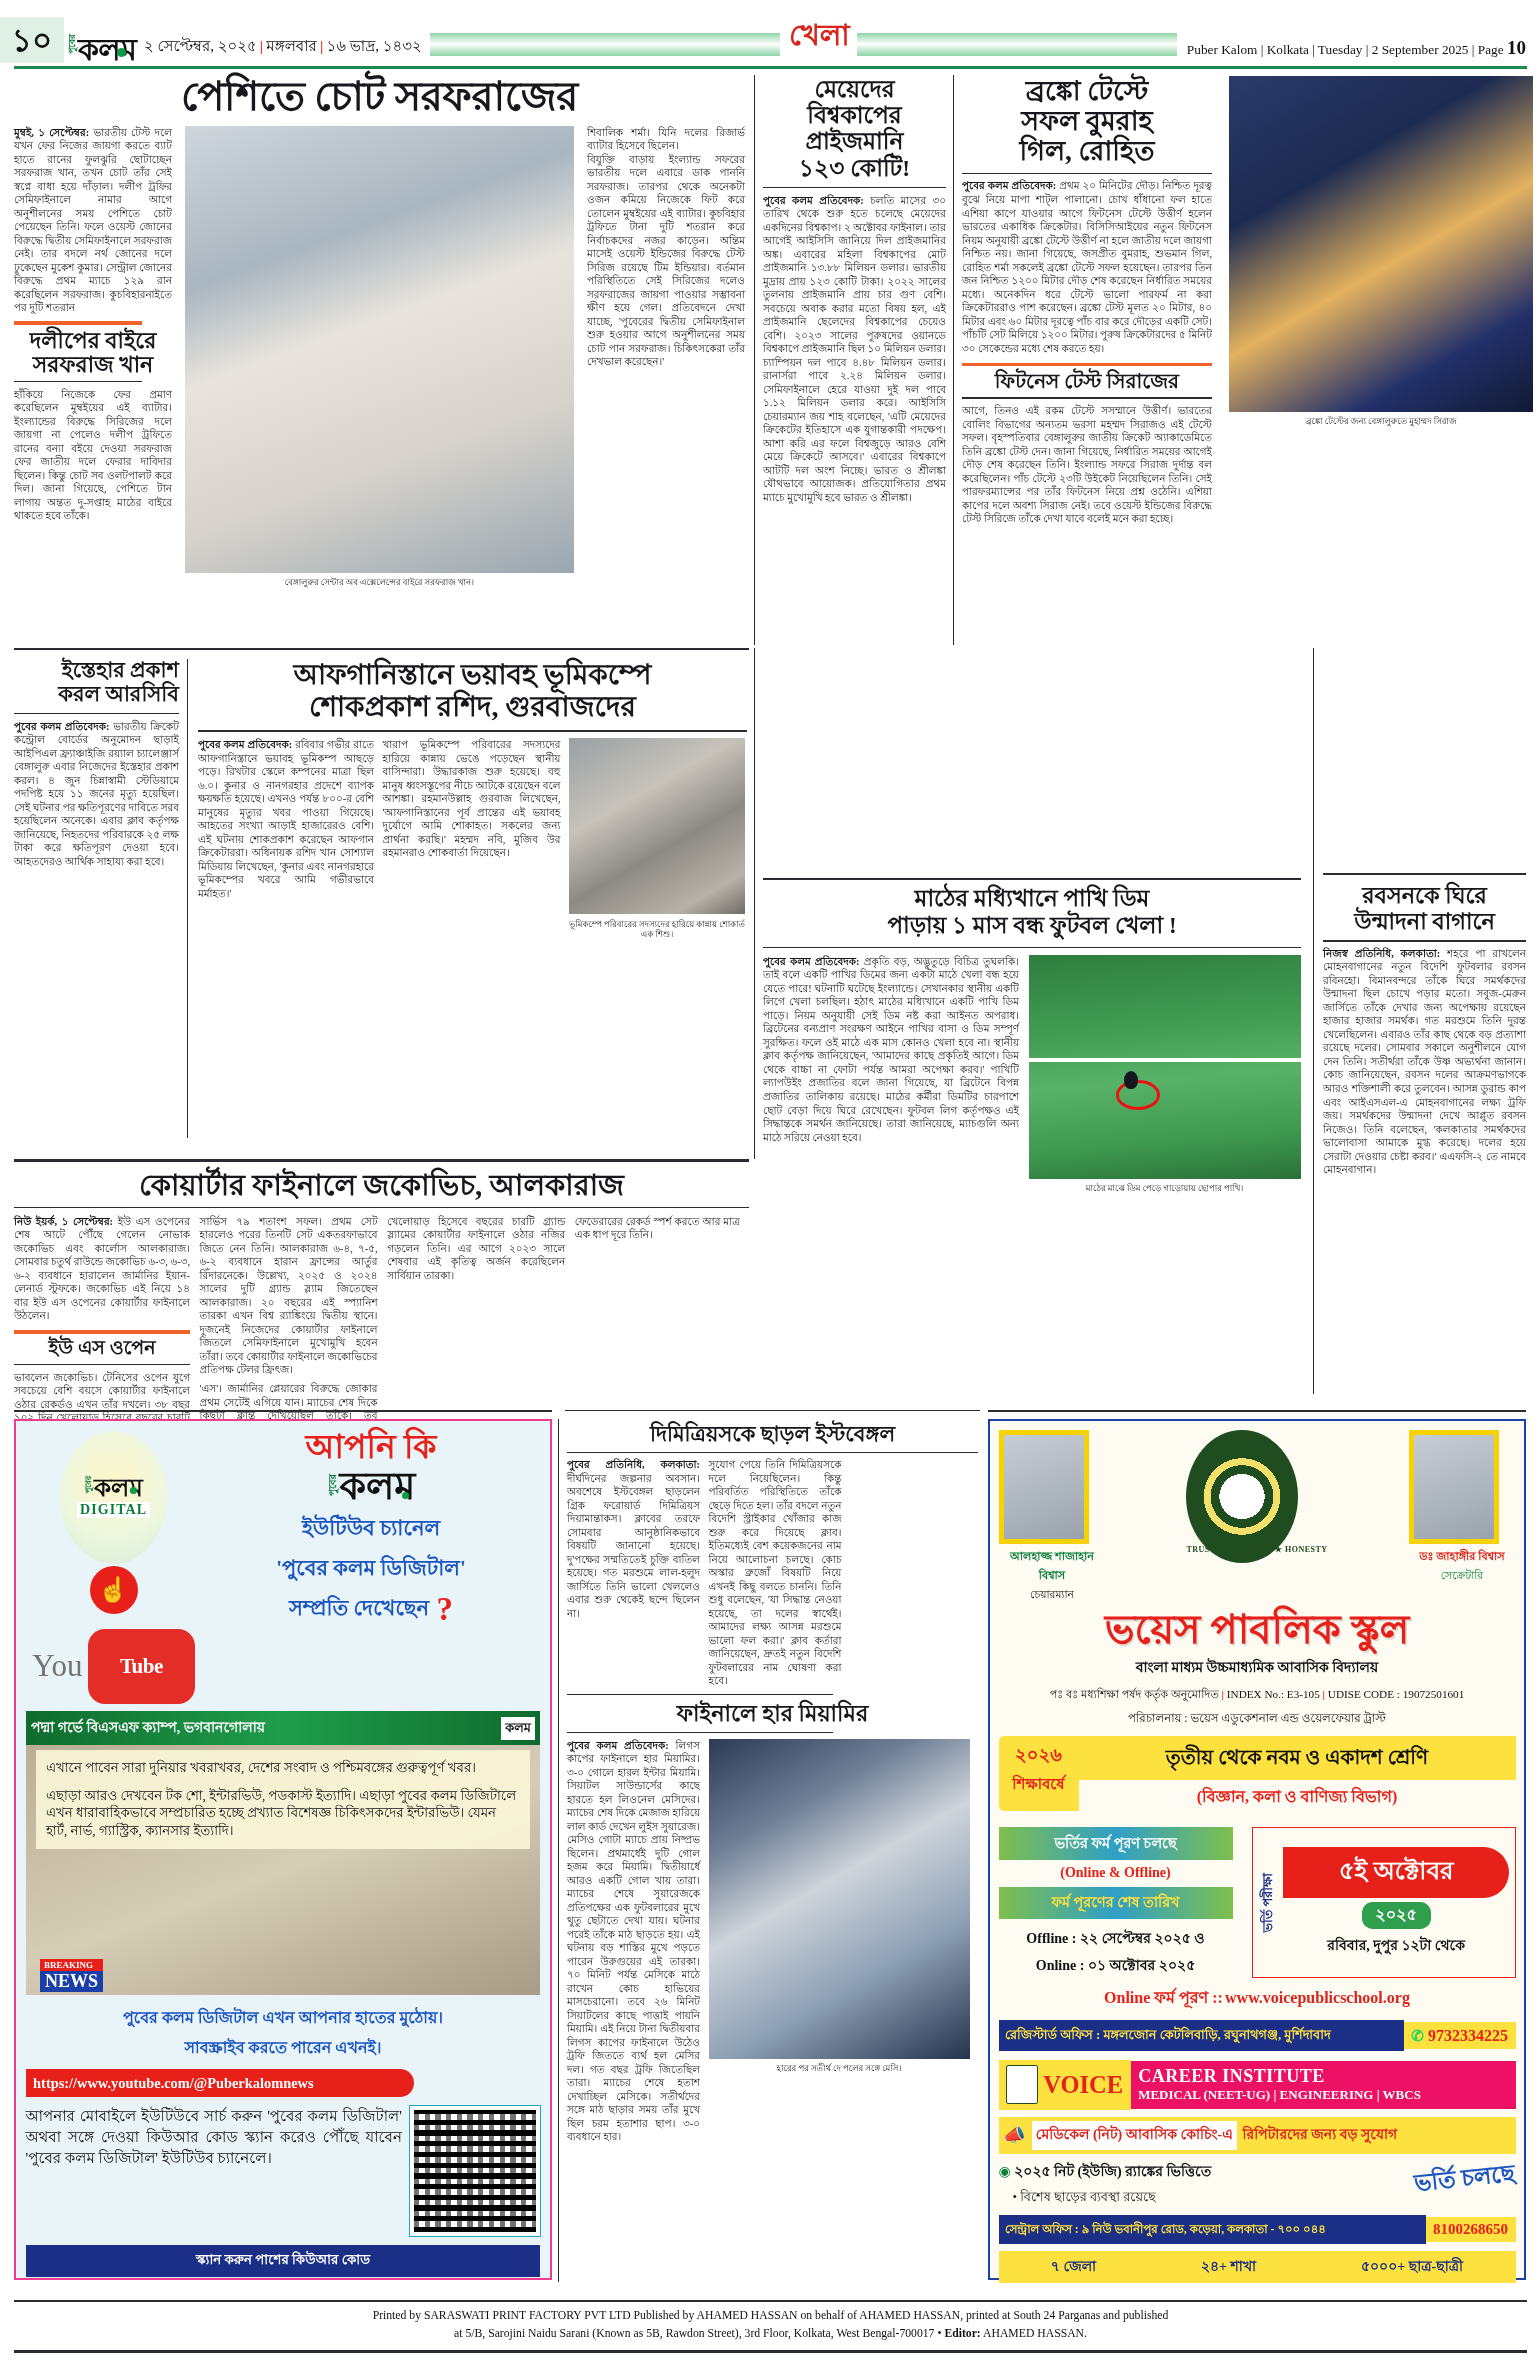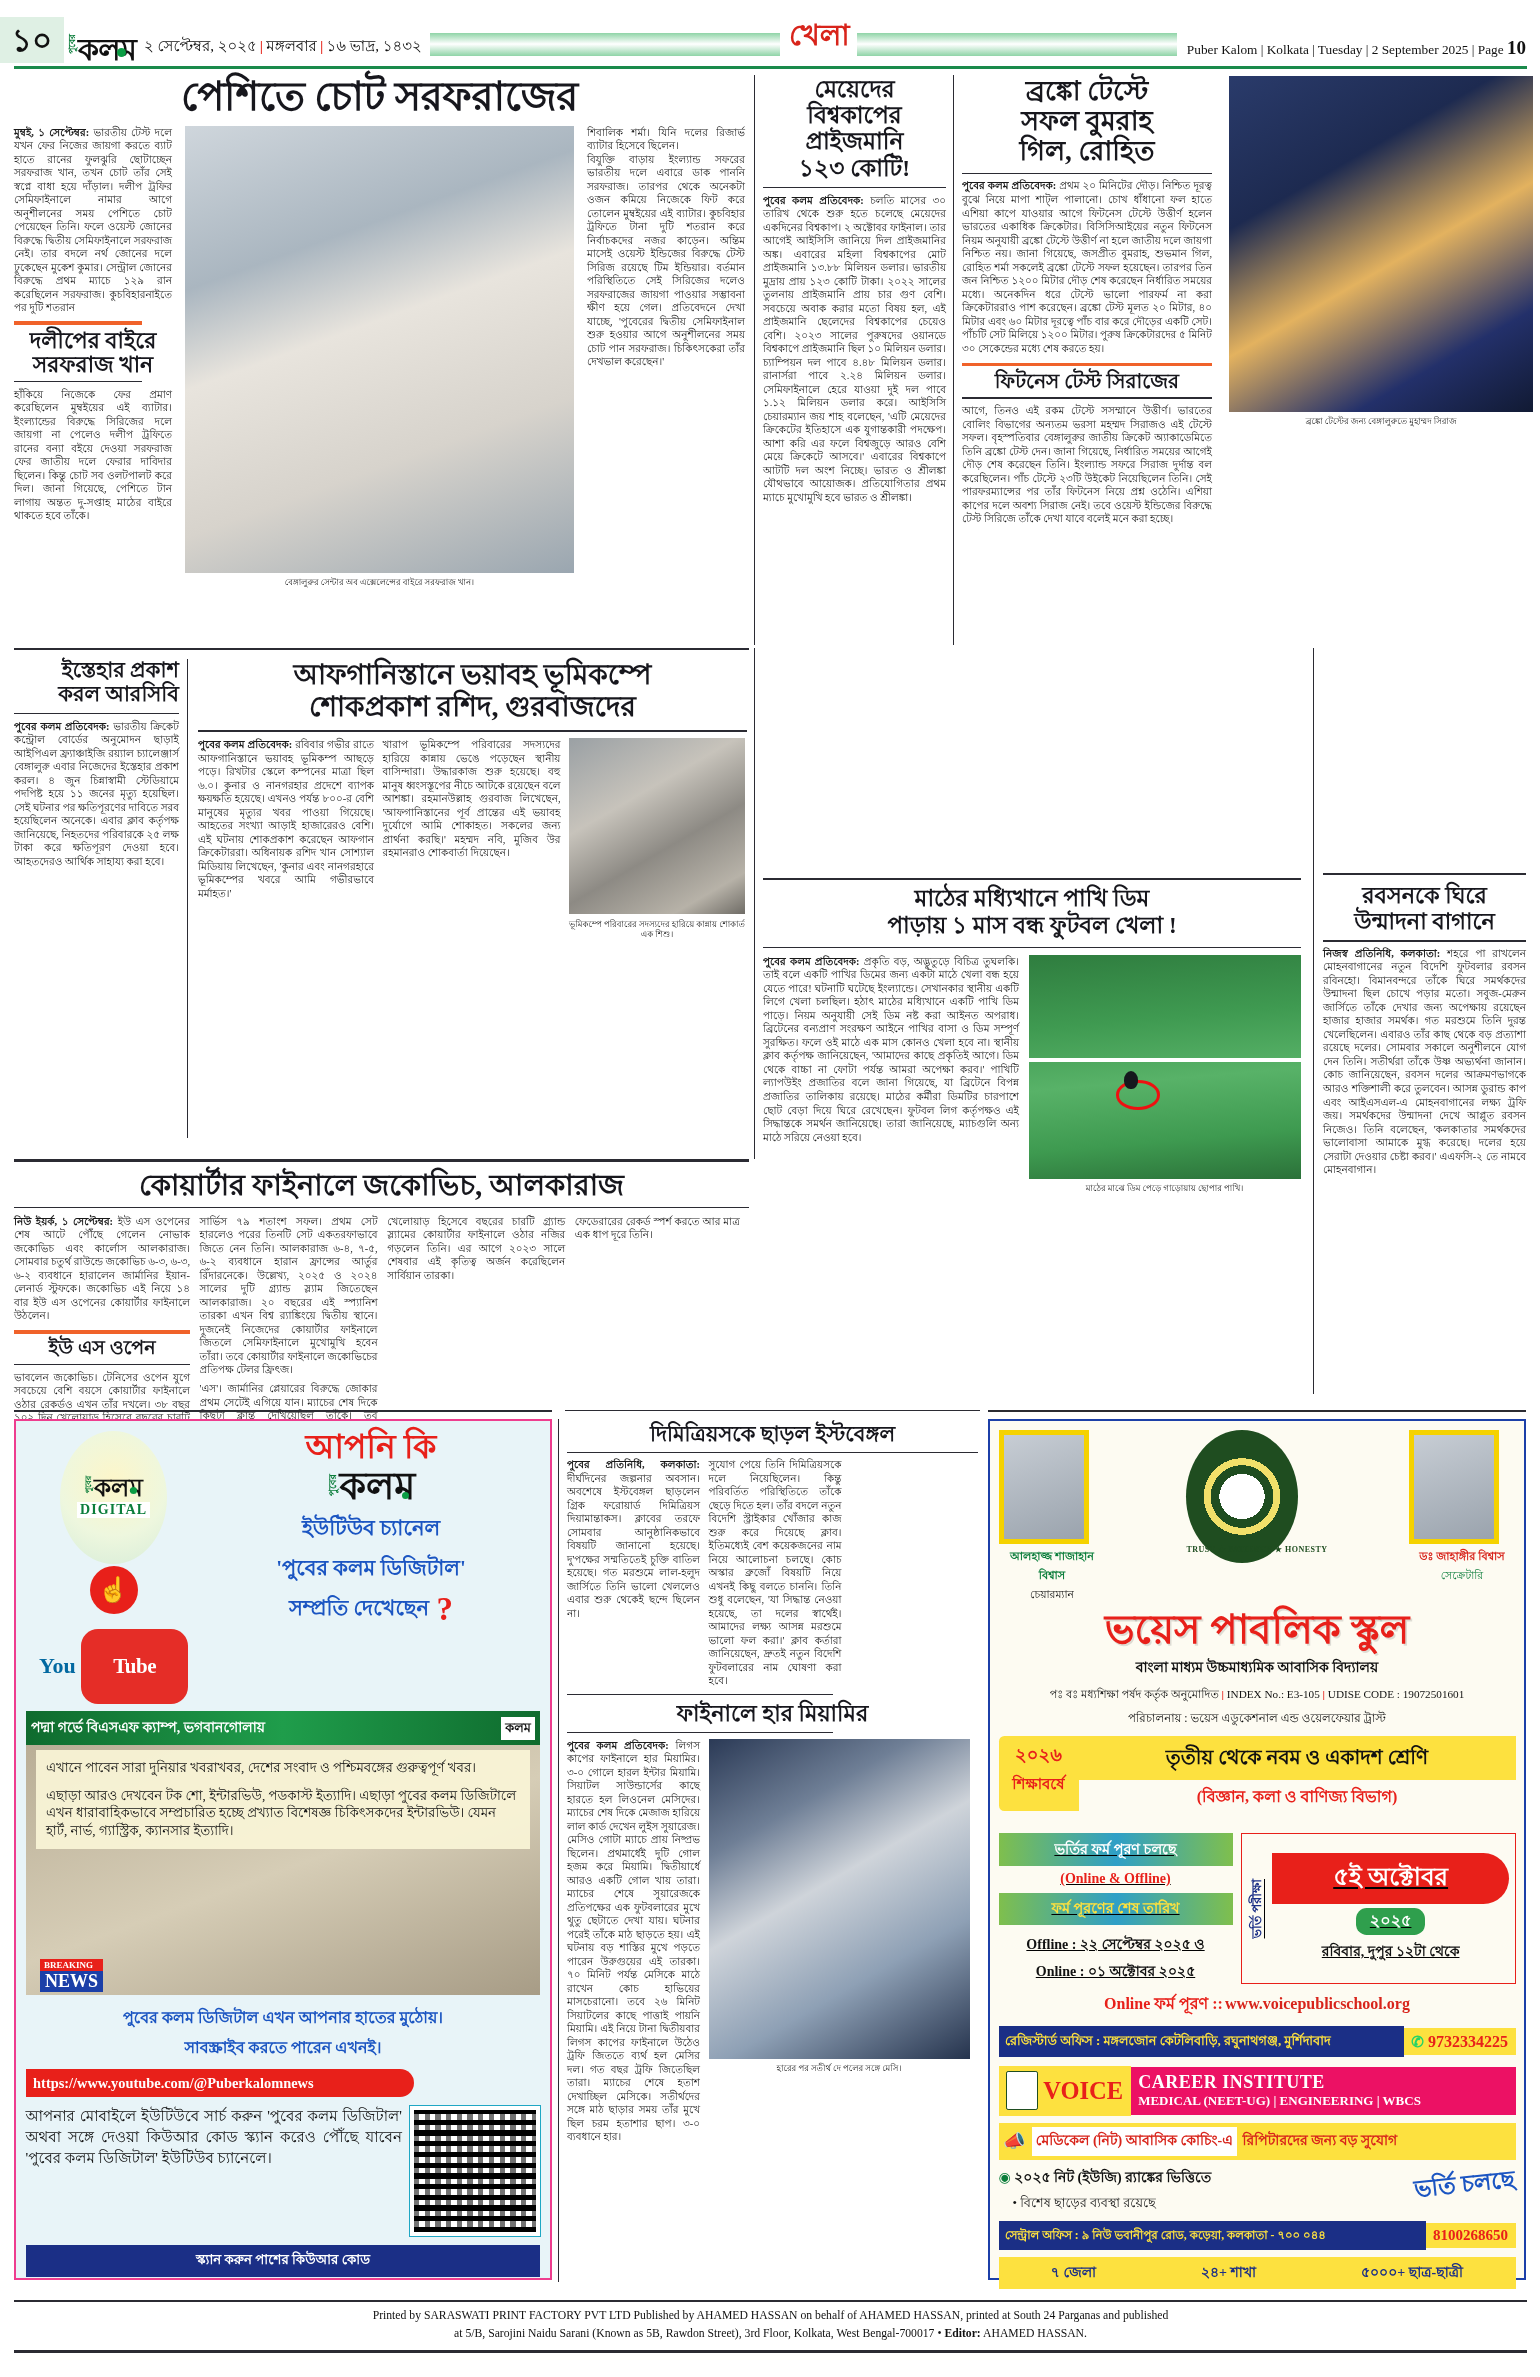--- a/index.html
+++ b/index.html
@@ -46,21 +46,21 @@
   .ph-messi{background:linear-gradient(150deg,#2b3a56 0%,#6f7f96 25%,#cfd4da 45%,#8ea0b5 70%,#25334d 100%);}
 
   
   .ad-box{position:absolute;box-sizing:border-box;}
   .ad-kalom{border:2.1px solid #ee3d8f;background:#e8f4f8;}
   .kal-logo-oval{width:107px;height:133px;border-radius:50%;background:radial-gradient(circle at 50% 38%,#fdf6c9 0%,#eef7de 55%,#d6ecd8 100%);display:flex;flex-direction:column;align-items:center;justify-content:center;}
   .kal-word{font-size:24.5px;font-weight:800;color:#111;line-height:0.95;position:relative;}
   .kal-word:after{content:"";position:absolute;right:6.4px;bottom:4.8px;width:7px;height:7px;border-radius:50%;background:#0a9d44;}
   .kal-digital{font-size:14px;font-weight:800;color:#0a7d3a;letter-spacing:1.1px;background:#fff;padding:0 3.2px;margin-top:3.2px;}
   .yt-logo{width:107px;height:75px;border-radius:17px;background:#e52d27;display:flex;align-items:center;justify-content:center;}
-  .yt-you{font-size:22px;font-weight:700;color:#0369a1;}
+  .yt-you{font-size:31px;font-weight:400;color:#737373;}
   .url-bar{background:#e8201a;color:#fff;font-size:14.4px;font-weight:700;padding:5.3px 7.5px;border-radius:0 14px 14px 0;}
   .qr{width:122px;height:122px;background:
       repeating-linear-gradient(0deg,#000 0 5.3px,#fff 5.3px 10.7px),
       repeating-linear-gradient(90deg,rgba(0,0,0,.55) 0 5.3px,rgba(255,255,255,.55) 5.3px 10.7px);
       background-blend-mode:multiply;border:4.3px solid #fff;outline:1.6px solid #1fa7c4;}
   .scan-bar{background:#1b2f86;color:#fff;font-size:13.3px;font-weight:700;text-align:center;padding:4.8px 0;}
 
   .ad-school{border:2.1px solid #1c3fa8;background:#fdfbf2;}
   .portrait{width:80px;height:104px;border:5.9px solid #f5d200;background:linear-gradient(160deg,#c7cdd4,#9aa3ad);}
   .school-seal{width:112px;height:133px;border-radius:50%;background:
@@ -370,21 +370,21 @@
       <div style="width:80px;background:#fde13f;text-align:center;padding:4.3px 0;border-radius:5.3px 0 0 5.3px;">
         <div class="bn" style="font-size:18px;font-weight:800;color:#e8201a;">২০২৬</div>
         <div class="bn" style="font-size:15px;font-weight:800;color:#e8201a;">শিক্ষাবর্ষে</div>
       </div>
       <div style="flex:1;">
         <div class="yellow-band bn" style="font-size:20px;font-weight:800;color:#111;text-align:center;padding:5.3px 0;">তৃতীয় থেকে নবম ও একাদশ শ্রেণি</div>
         <div class="bn" style="font-size:16px;font-weight:700;color:#e8201a;text-align:center;margin-top:4.3px;">(বিজ্ঞান, কলা ও বাণিজ্য বিভাগ)</div>
       </div>
     </div>
 
-    <div style="display:flex;gap:8px;margin-top:22px;text-decoration:underline;">
+    <div style="display:flex;gap:19px;margin-top:16px;">
       <div style="width:234px;text-align:center;">
         <div class="bn" style="background:linear-gradient(90deg,#7fbf4d,#2f9fc7,#7fbf4d);color:#fff;font-size:14.4px;font-weight:700;padding:4.3px 0;">ভর্তির ফর্ম পূরণ চলছে</div>
         <div style="font-size:14px;color:#e8201a;font-weight:700;margin:5.3px 0;">(Online &amp; Offline)</div>
         <div class="bn" style="background:linear-gradient(90deg,#7fbf4d,#2f9fc7,#7fbf4d);color:#fde13f;font-size:14.4px;font-weight:700;padding:4.3px 0;">ফর্ম পূরণের শেষ তারিখ</div>
         <div class="bn" style="font-size:14px;font-weight:700;color:#111;margin-top:7.5px;">Offline : ২২ সেপ্টেম্বর ২০২৫ ও</div>
         <div class="bn" style="font-size:14px;font-weight:700;color:#111;margin-top:3.2px;">Online : ০১ অক্টোবর ২০২৫</div>
       </div>
       <div style="flex:1;border:1.6px solid #e8201a;padding:5.3px;display:flex;align-items:center;gap:4.3px;">
         <div class="bn" style="font-size:12.8px;font-weight:800;color:#1b2f86;writing-mode:vertical-rl;transform:rotate(180deg);">ভর্তি পরীক্ষা</div>
         <div style="flex:1;text-align:center;">

